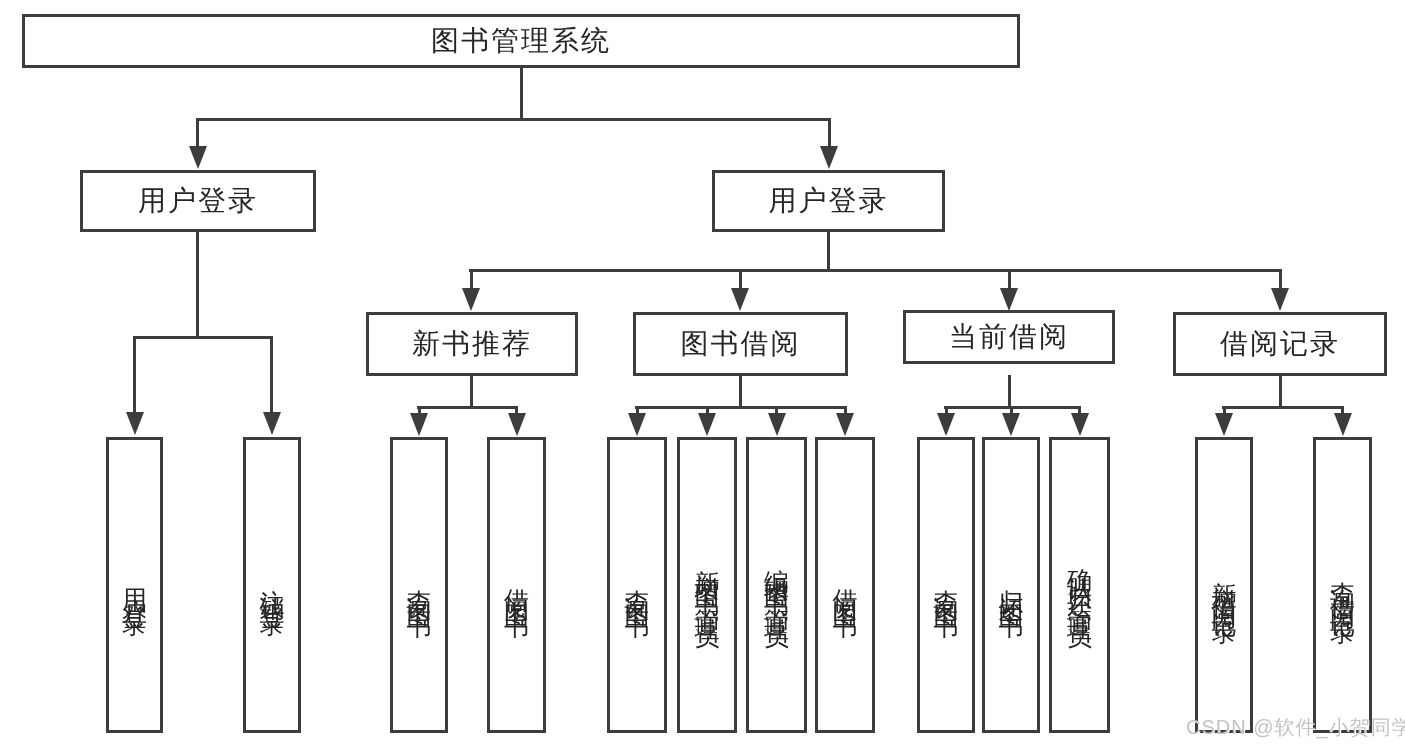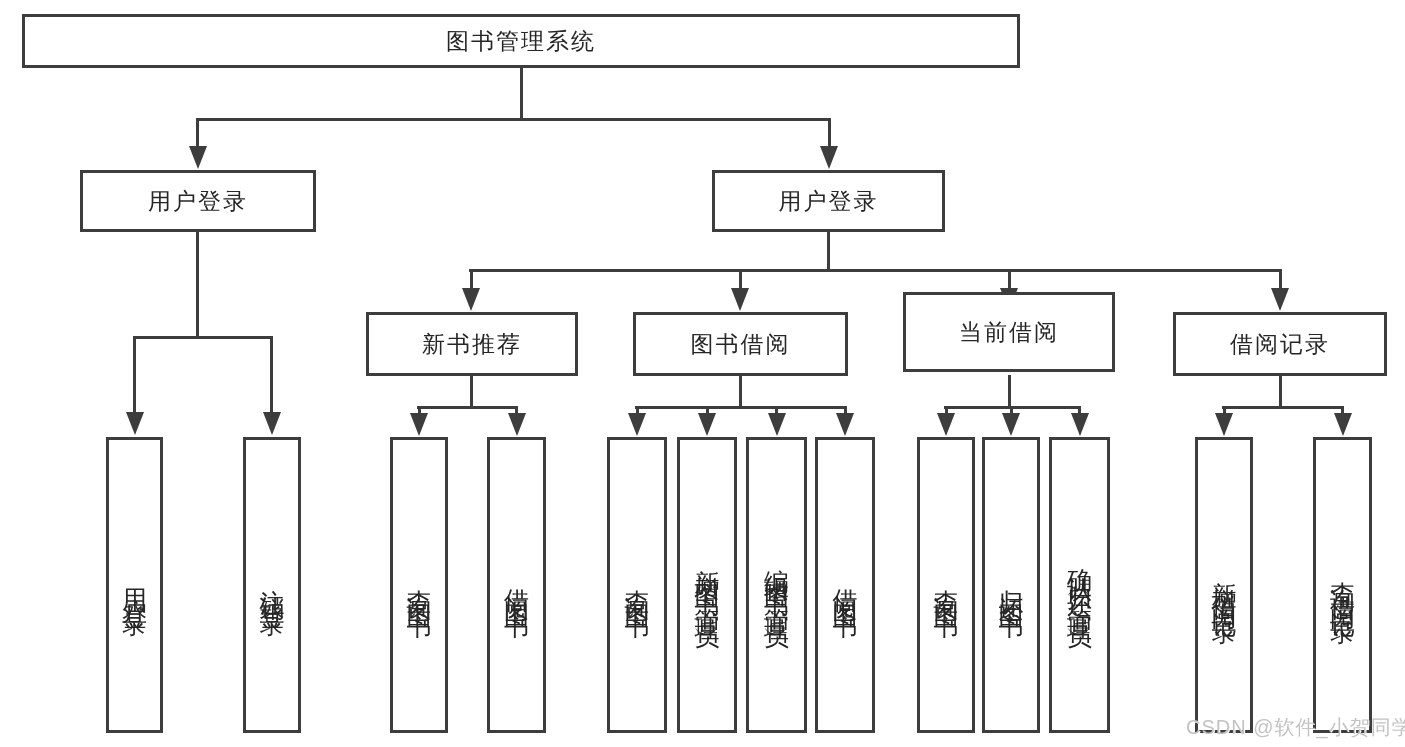--- a/index.html
+++ b/index.html
@@ -5,21 +5,21 @@
   html,body { margin:0; padding:0; background:#ffffff; }
   .stage {
     position:relative; width:1405px; height:747px; background:#ffffff;
     font-family:"Liberation Sans","DejaVu Sans",sans-serif; overflow:hidden;
   }
   .box {
     position:absolute; background:#ffffff; border:3px solid #3d3d3d;
     box-sizing:border-box; display:flex; align-items:center; justify-content:center;
     z-index:2;
   }
-  .box .lbl { font-size:23px; color:#262626; letter-spacing:2px; white-space:nowrap;text-align:center; }
+  .box .lbl { font-size:28px; color:#262626; letter-spacing:2px; white-space:nowrap;text-align:center; }
   .vbox {
     position:absolute; background:#ffffff; border:3px solid #3d3d3d;
     box-sizing:border-box; display:flex; align-items:center; justify-content:center;
     z-index:2;
   }
   .vbox .lbl {
     writing-mode:vertical-rl; text-orientation:mixed;
     font-size:25px; letter-spacing:8px; line-height:1;
     color:#262626; white-space:nowrap;
   }
@@ -75,21 +75,21 @@
   <div class="arw" style="left:1000px;top:288px"></div>
   <div class="ln" style="left:1279px;top:269px;width:3px;height:23px"></div>
   <div class="arw" style="left:1271px;top:288px"></div>
 
   <div class="box" style="left:366px;top:312px;width:212px;height:64px">
     <span class="lbl">新书推荐</span>
   </div>
   <div class="box" style="left:633px;top:312px;width:215px;height:64px">
     <span class="lbl">图书借阅</span>
   </div>
-  <div class="box" style="left:903px;top:292px;width:212px;height:80px">
+  <div class="box" style="left:903px;top:310px;width:212px;height:54px">
     <span class="lbl">当前借阅</span>
   </div>
   <div class="box" style="left:1173px;top:312px;width:214px;height:64px">
     <span class="lbl">借阅记录</span>
   </div>
 
   <div class="ln" style="left:470px;top:375px;width:3px;height:34px"></div>
   <div class="ln" style="left:417px;top:406px;width:101px;height:3px"></div>
   <div class="ln" style="left:418px;top:406px;width:3px;height:11px"></div>
   <div class="arw" style="left:410px;top:413px"></div>

